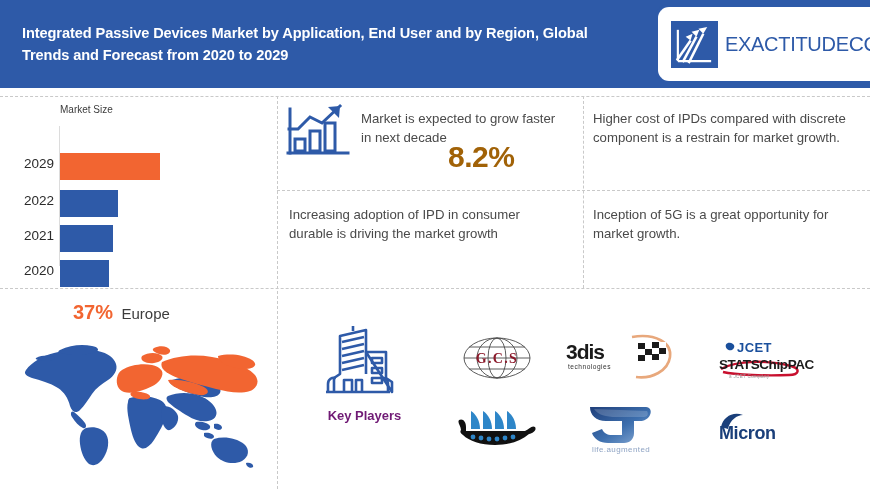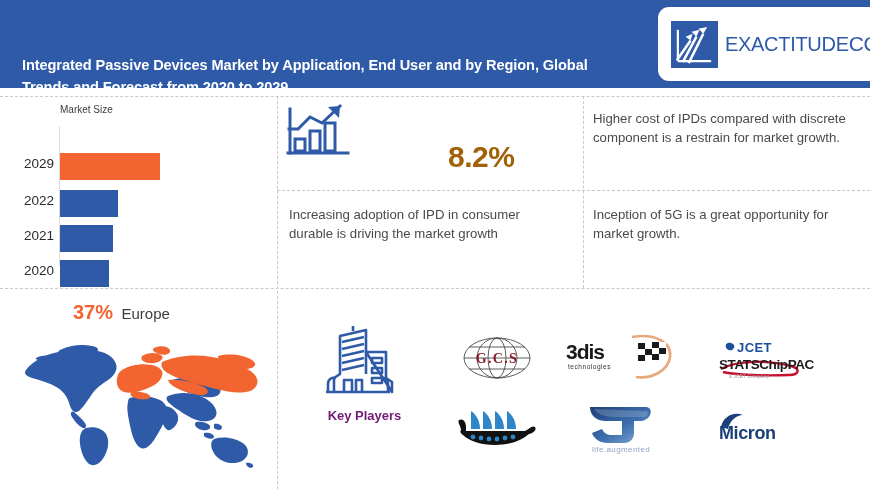--- a/index.html
+++ b/index.html
@@ -12,21 +12,21 @@
   #page { position: relative; width: 870px; height: 489px; background:#fff; }
 
   
   .header {
     position: absolute; left: 0; top: 0; width: 870px; height: 88px;
     background: #2e5aa8;
   }
   .header-title {
     position: absolute; left: 22px; top: 23px; width: 610px;
     color: #ffffff; font-size: 14.6px; font-weight: bold;
-    line-height: 1.5; letter-spacing: -0.1px; margin-top: 32px;
+    line-height: 1.5; letter-spacing: -0.1px;
   }
   .logo-box {
     position: absolute; left: 655px; top: 4px; width: 215px; height: 80px;
     background: #ffffff;
     border: 3px solid #2e5aa8;
     border-top-left-radius: 14px;
     border-bottom-left-radius: 14px;
     border-right: none;
     display: flex; align-items: center; padding-left: 13px; gap: 7px;
   }
@@ -156,20 +156,21 @@
     <g stroke="#2e5aa8" stroke-width="3" fill="none" stroke-linecap="square">
       <path d="M6 6 L6 50"></path>
       <path d="M4 50 L64 50"></path>
       <rect x="11" y="36" width="10" height="12"></rect>
       <rect x="26" y="28" width="10" height="20"></rect>
       <rect x="41" y="20" width="10" height="28"></rect>
       <path d="M5 26 L14 26 L26 14 L38 20 L56 3"></path>
     </g>
     <polygon points="56,3 44,4 55,15" fill="#2e5aa8"></polygon>
   </svg>
+  <div class="growth-copy cell-text">Market is expected to grow faster in next decade</div>
   <div class="growth-pct">8.2%</div>
 
   <div class="cell cell-text" style="left:593px; top:110px; width:270px;">Higher cost of IPDs compared with discrete component is a restrain for market growth.</div>
 
   <div class="cell cell-text" style="left:289px; top:206px; width:250px;">Increasing adoption of IPD in consumer durable is driving the market growth</div>
 
   <div class="cell cell-text" style="left:593px; top:206px; width:275px;">Inception of 5G is a great opportunity for market growth.</div>
 
   <div class="map-wrap">
     <div class="map-caption">

